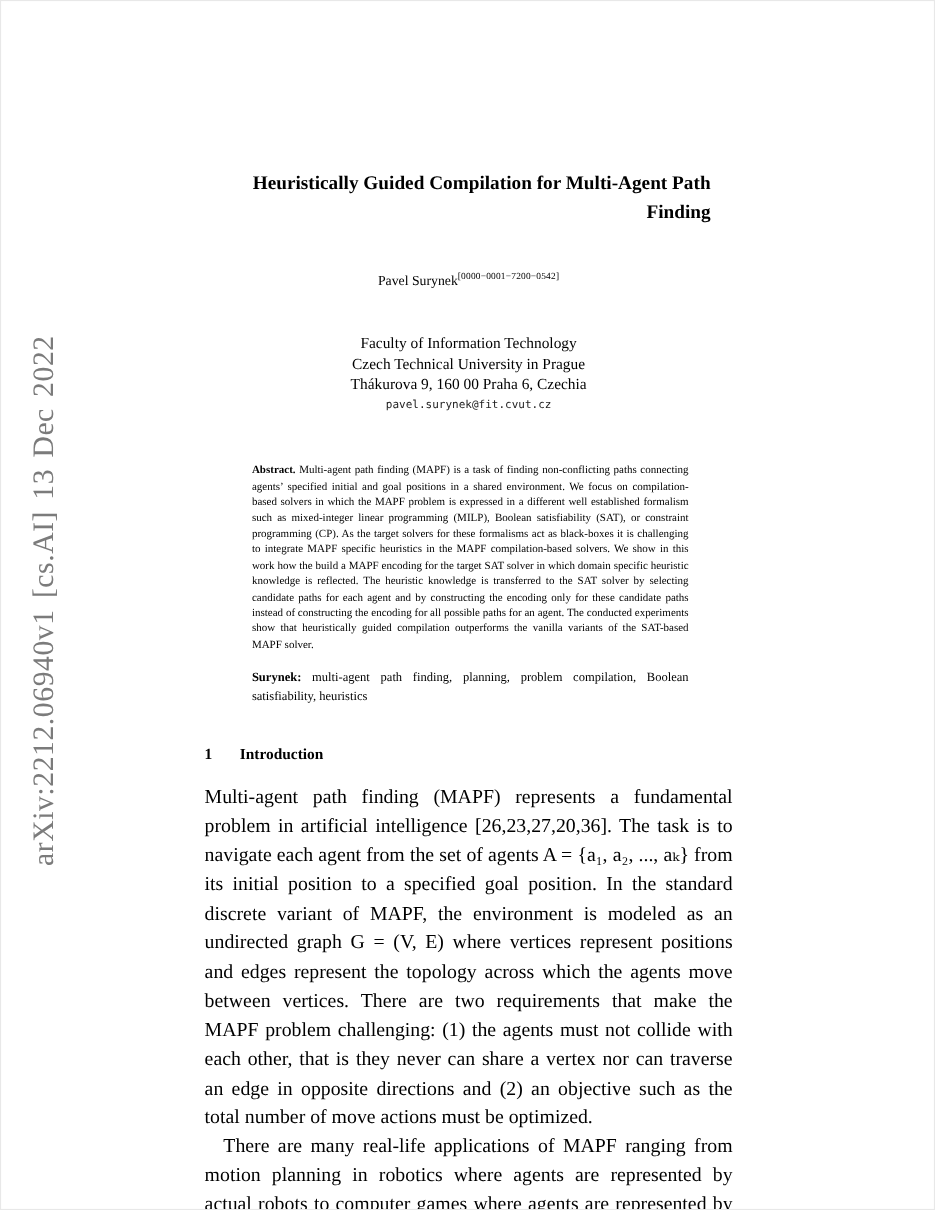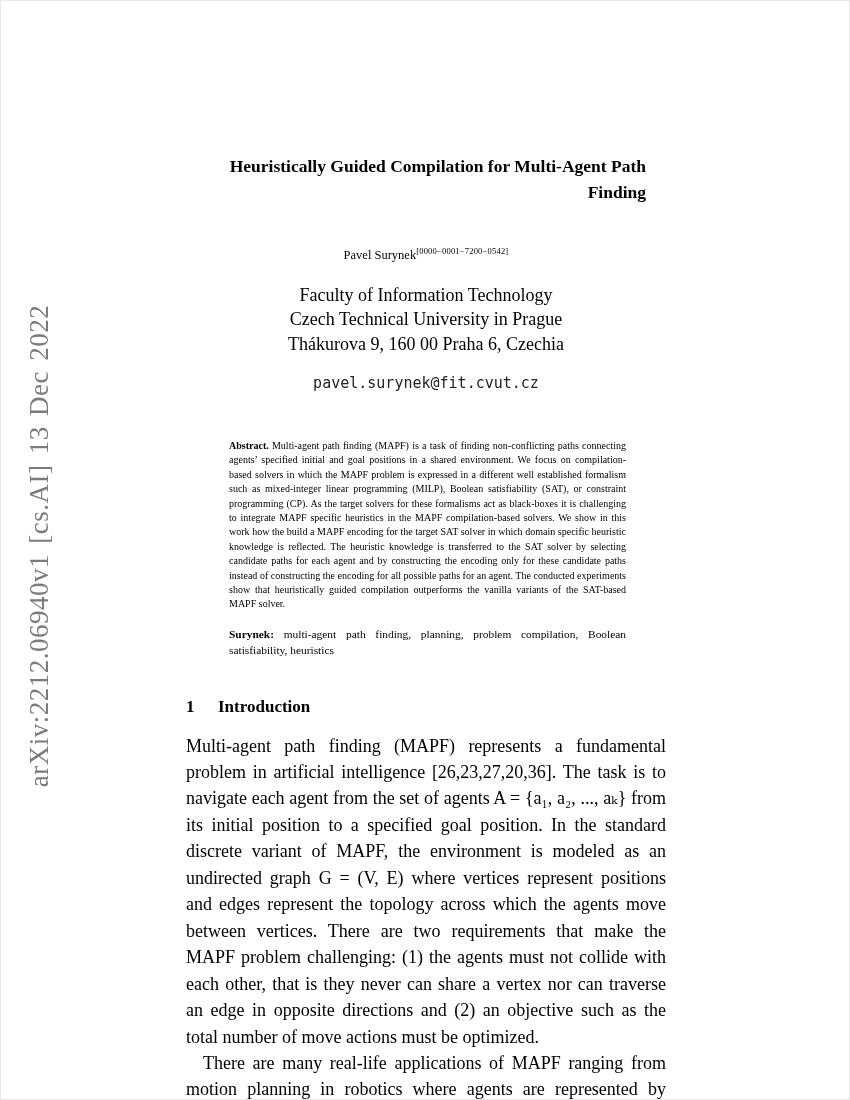--- a/index.html
+++ b/index.html
@@ -53,48 +53,48 @@
     font-size: 12.5px;
   }
   .author-orcid {
     font-size: 8.5px;
     position: relative;
     top: -4.5px;
     letter-spacing: 0.2px;
     text-align: right;
   }
   .affiliation {
-    margin-top: 20px;
+    margin-top: 40px;
     text-align: center;
-    font-size: 18px;
+    font-size: 14px;
     line-height: 1.38;
   }
   .email {
-    margin-top: 17px;
+    margin-top: 3px;
     text-align: center;
     font-family: "DejaVu Sans Mono", "Liberation Mono", monospace;
-    font-size: 15px;
+    font-size: 10px;
     color: #222;
   }
   .abstract-block {
     margin: 47px 40px 0 43px;
     font-size: 10px;
     text-align: justify;
     line-height: 1.44;
   }
   .keywords-block {
     margin: 14px 40px 0 43px;
     font-size: 11.4px;
     text-align: justify;
     line-height: 1.44;
   }
   .bold { font-weight: bold; }
   .section-heading {
     margin-top: 38px;
-    font-size: 17px;
+    font-size: 14px;
     font-weight: bold;
   }
   .section-heading .sec-num { display: inline-block; width: 32px; }
   .body-par {
     font-size: 18px;
     text-align: justify;
     line-height: 1.47;
   }
   .par-first { margin-top: 16px; }
   .par-indent { text-indent: 17px; }

